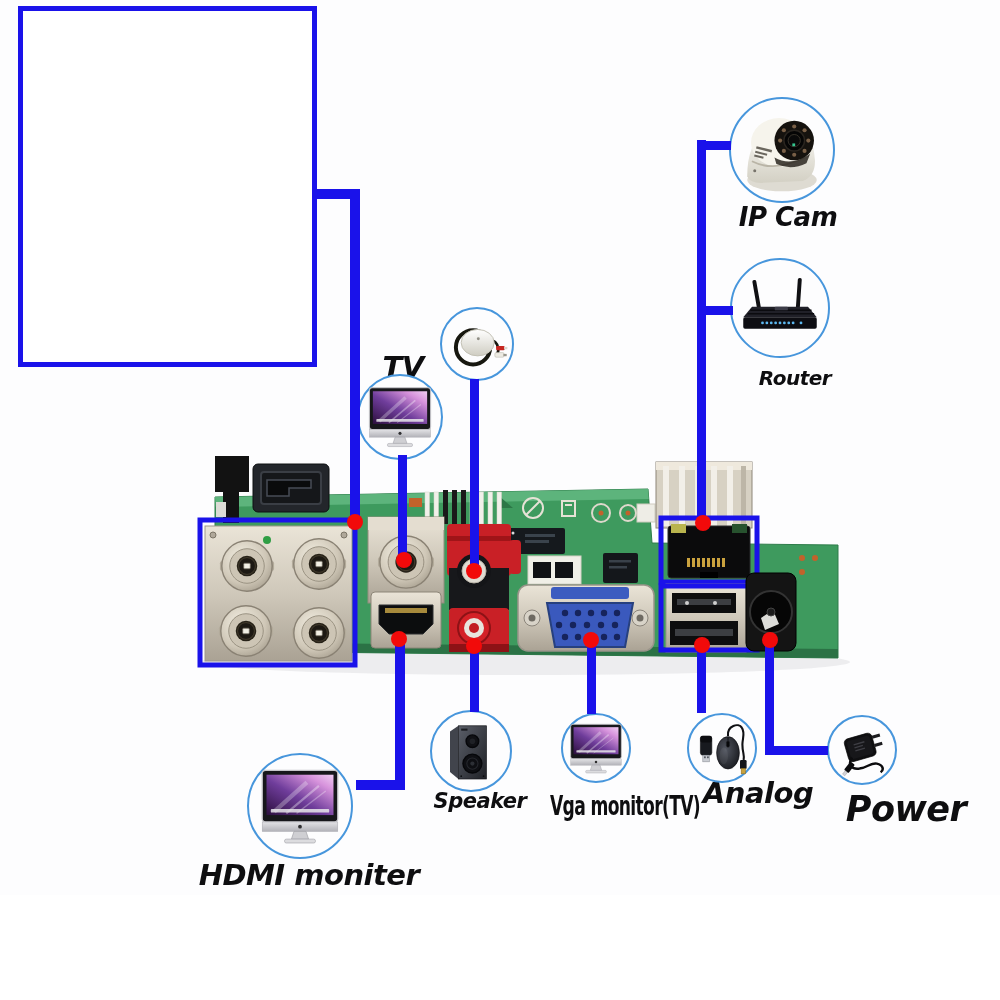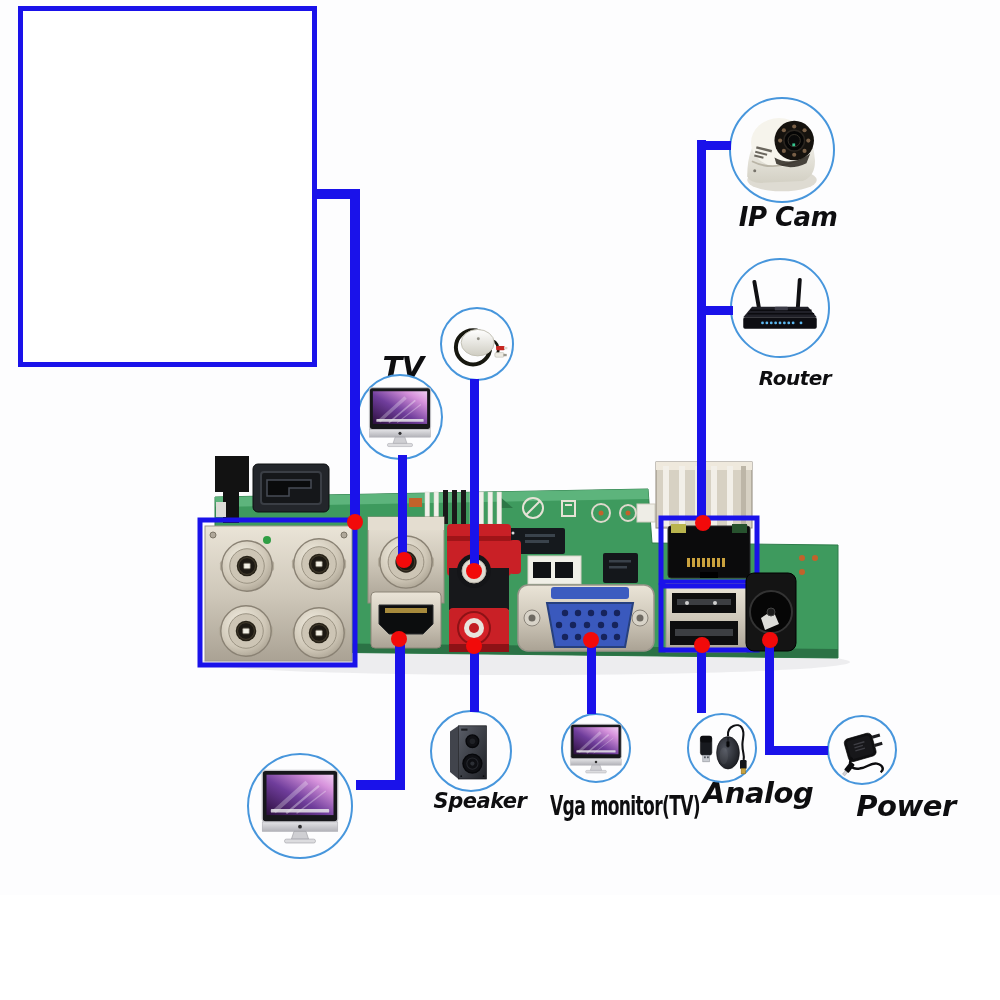--- a/index.html
+++ b/index.html
@@ -441,20 +441,21 @@
   <svg class="icon-svg" width="70" height="64">
         <use href="#sym-imac"></use>
       </svg>
 </div>
 
 <div class="dev-circle" style="left:247px;top:753px;width:106px;height:106px">
   <svg class="icon-svg" width="86" height="79">
         <use href="#sym-imac"></use>
       </svg>
 </div>
+<div class="lbl" style="left:309px;top:860px;font-size:29px">HDMI moniter</div>
 
 <div class="dev-circle" style="left:430px;top:710px;width:82px;height:82px">
   <svg class="icon-svg" width="70" height="70">
         <use href="#sym-speaker"></use>
       </svg>
 </div>
 <div class="lbl" style="left:480px;top:790px;font-size:21px">Speaker</div>
 
 <div class="dev-circle" style="left:561px;top:713px;width:70px;height:70px">
   <svg class="icon-svg" width="58" height="53">
@@ -468,15 +469,15 @@
         <use href="#sym-mouse"></use>
       </svg>
 </div>
 <div class="lbl" style="left:758px;top:778px;font-size:29px">Analog</div>
 
 <div class="dev-circle" style="left:827px;top:715px;width:70px;height:70px">
   <svg class="icon-svg" width="62" height="62">
         <use href="#sym-power"></use>
       </svg>
 </div>
-<div class="lbl" style="left:906px;top:791px;font-size:29px">Power</div>
+<div class="lbl" style="left:906px;top:791px;font-size:35px">Power</div>
 
 </div>
 
 </body></html>

